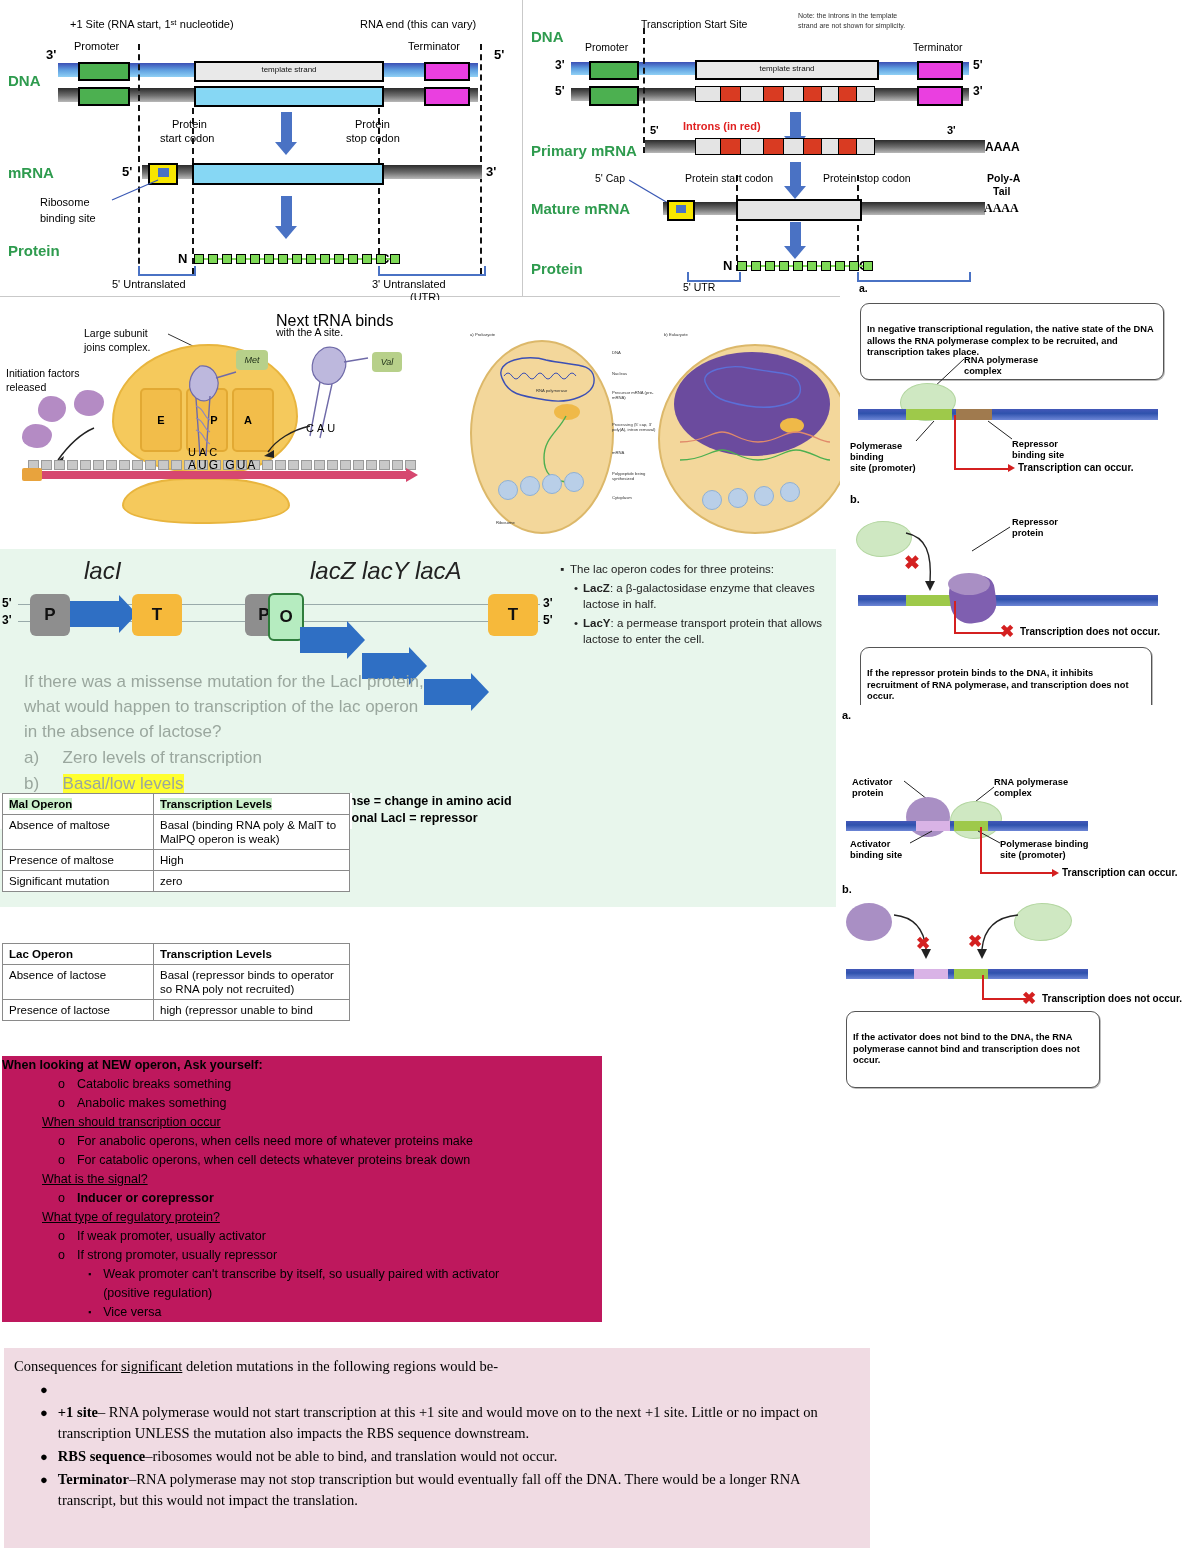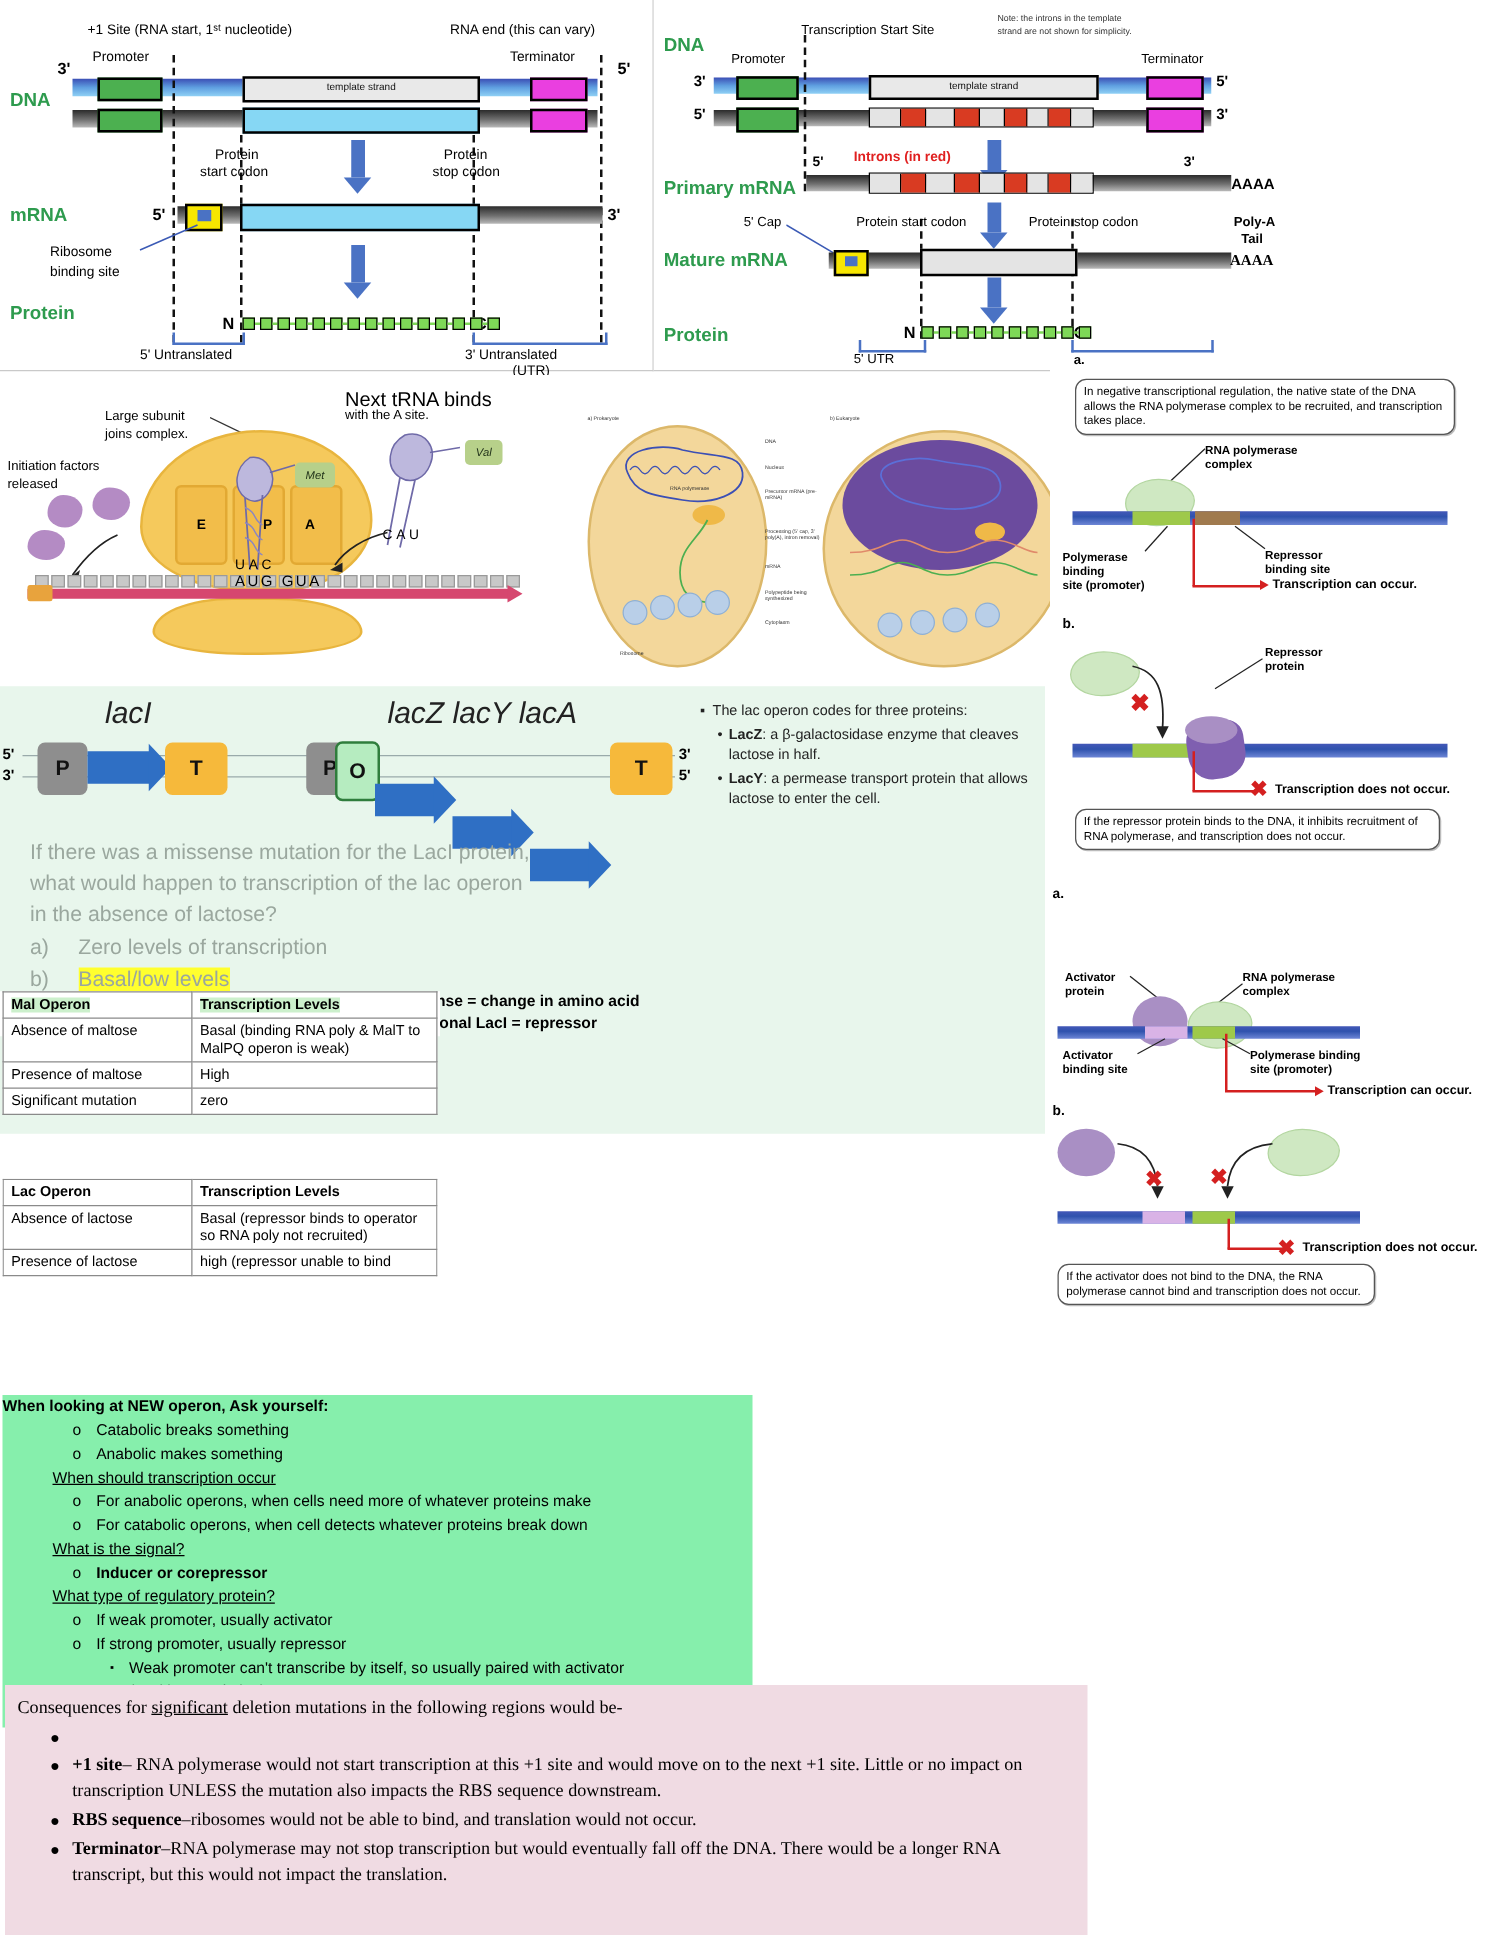--- a/index.html
+++ b/index.html
@@ -58,21 +58,21 @@
   .ol-i3{margin-left:86px;}
 
   
   #pink-box{background:#f0dbe3;font-family:"Liberation Serif",serif;font-size:14.5px;line-height:21px;}
   #pink-box b{font-weight:bold;}
   #pink-box u{text-decoration:underline;}
   .pk-li{display:flex;gap:10px;margin-top:2px;}
   .pk-li .dot{font-size:13px;line-height:21px;}
 
   
-  .callout{background:#fff;border:1px solid #555;border-radius:9px;font-size:9.3px;line-height:11.6px;font-weight:normal;padding:4px 6px;font-family:"Liberation Sans",sans-serif;box-shadow:1px 1px 0 #bbb;}
+  .callout{background:#fff;border:1px solid #555;border-radius:9px;font-size:9.3px;line-height:11.6px;font-weight:bold;padding:20px 6px;font-family:"Liberation Sans",sans-serif;box-shadow:1px 1px 0 #bbb;}
   .cap{font-size:9.3px;line-height:11px;font-weight:bold;font-family:"Liberation Sans",sans-serif;}
   .reg-dna{background:linear-gradient(180deg,#4358b8 0%,#2f52ad 40%,#6d86d6 100%);}
   .seg-green{background:#9ec94a;}
   .seg-brown{background:#a07a4e;}
   .seg-purple{background:#d9b3e6;}
   .redx{color:#d42020;font-weight:bold;}
   .redline{background:#d42020;}
   .blob-green{background:#cfe8c2;border-radius:48% 52% 55% 45%/52% 46% 54% 48%;border:1px solid #b3d6a0;}
   .blob-purple{background:#a98fc4;border-radius:50%;}
   .txt-can{font-size:10px;font-weight:bold;}
@@ -391,21 +391,21 @@
   <div class="abs mrna-bar" style="left:22px;top:171px;width:386px;height:8px;"></div>
   <div class="abs" style="left:22px;top:168px;width:20px;height:13px;background:#e8a33d;border-radius:2px;"></div>
   <div class="abs" style="left:406px;top:168px;width:0;height:0;border-top:7px solid transparent;border-bottom:7px solid transparent;border-left:12px solid #d6476f;"></div>
 
   <svg class="abs" style="left:176px;top:60px;" width="64" height="100">
     <path d="M24,6 C12,14 10,30 20,38 C28,44 36,40 40,32 C46,20 38,4 24,6 Z" fill="#bdb8dd" stroke="#6f6aa8" stroke-width="1.2"></path>
     <path d="M20,38 L24,96 M34,36 L30,96" stroke="#6f6aa8" stroke-width="1.4" fill="none"></path>
     <path d="M20,46 C30,50 26,56 34,60 M20,58 C30,62 26,68 34,72 M20,70 C30,74 26,80 34,84" stroke="#8b86c2" stroke-width="1.1" fill="none"></path>
     <path d="M40,18 L60,12" stroke="#6f6aa8" stroke-width="1.4"></path>
   </svg>
-  <div class="abs aa-chip" style="left:236px;top:70px;width:32px;height:20px;">
+  <div class="abs aa-chip" style="left:236px;top:50px;width:32px;height:20px;">
     <span>Met</span>
   </div>
   <div class="abs nosel" style="left:188px;top:146px;font-size:11px;letter-spacing:3px;">UAC</div>
   <div class="abs nosel" style="left:188px;top:158px;font-size:12px;letter-spacing:2px;">AUG GUA</div>
 
   <svg class="abs" style="left:292px;top:40px;" width="80" height="110">
     <path d="M32,8 C18,16 16,34 28,42 C38,48 48,42 52,32 C58,18 48,4 32,8 Z" fill="#bdb8dd" stroke="#6f6aa8" stroke-width="1.2"></path>
     <path d="M28,42 L18,96 M40,44 L28,98" stroke="#6f6aa8" stroke-width="1.4" fill="none"></path>
     <path d="M52,22 L76,18" stroke="#6f6aa8" stroke-width="1.4"></path>
   </svg>
@@ -716,21 +716,21 @@
         <td>Basal (repressor binds to operator so RNA poly not recruited)</td>
       </tr>
       <tr>
         <td>Presence of lactose</td>
         <td>high (repressor unable to bind</td>
       </tr>
     </tbody>
   </table>
 </div>
 
-<div class="abs ol-wrap" style="left:2px;top:1116px;width:600px;background:#86efac;">
+<div class="abs ol-wrap" style="left:2px;top:1056px;width:600px;background:#be185d;">
   <div class="ol-h">When looking at NEW operon, Ask yourself:</div>
 
   <div class="ol-i2" style="display:flex;gap:12px;">
     <span>o</span>
     <span>Catabolic breaks something</span>
   </div>
   <div class="ol-i2" style="display:flex;gap:12px;">
     <span>o</span>
     <span>Anabolic makes something</span>
   </div>

